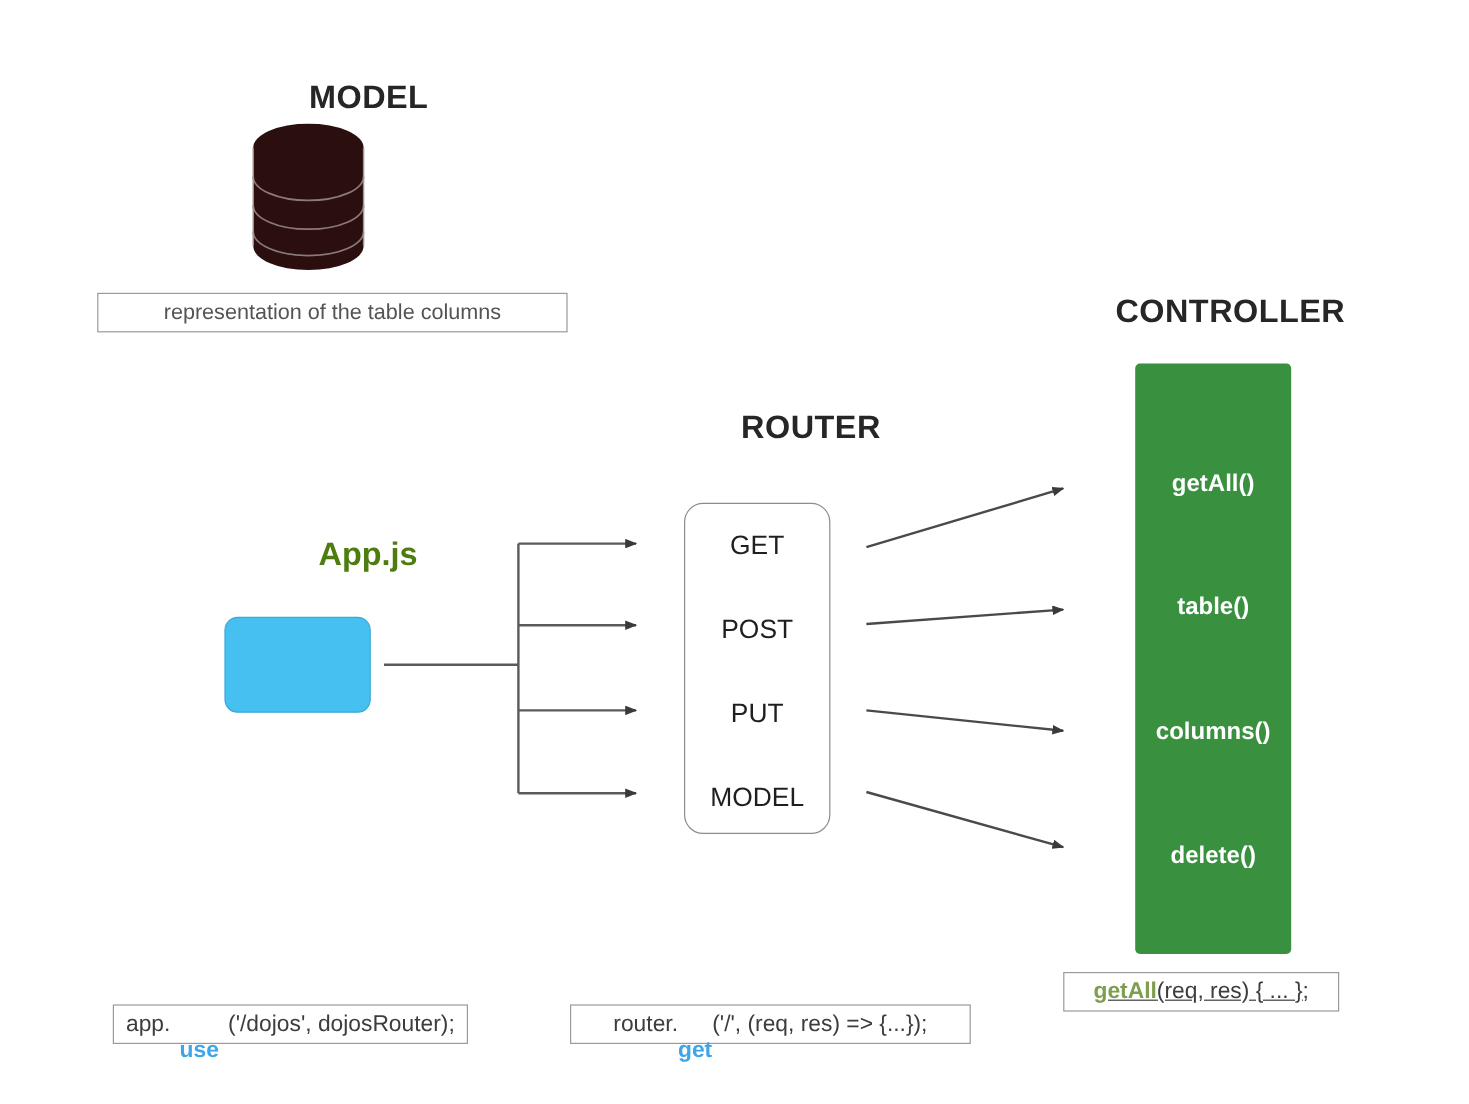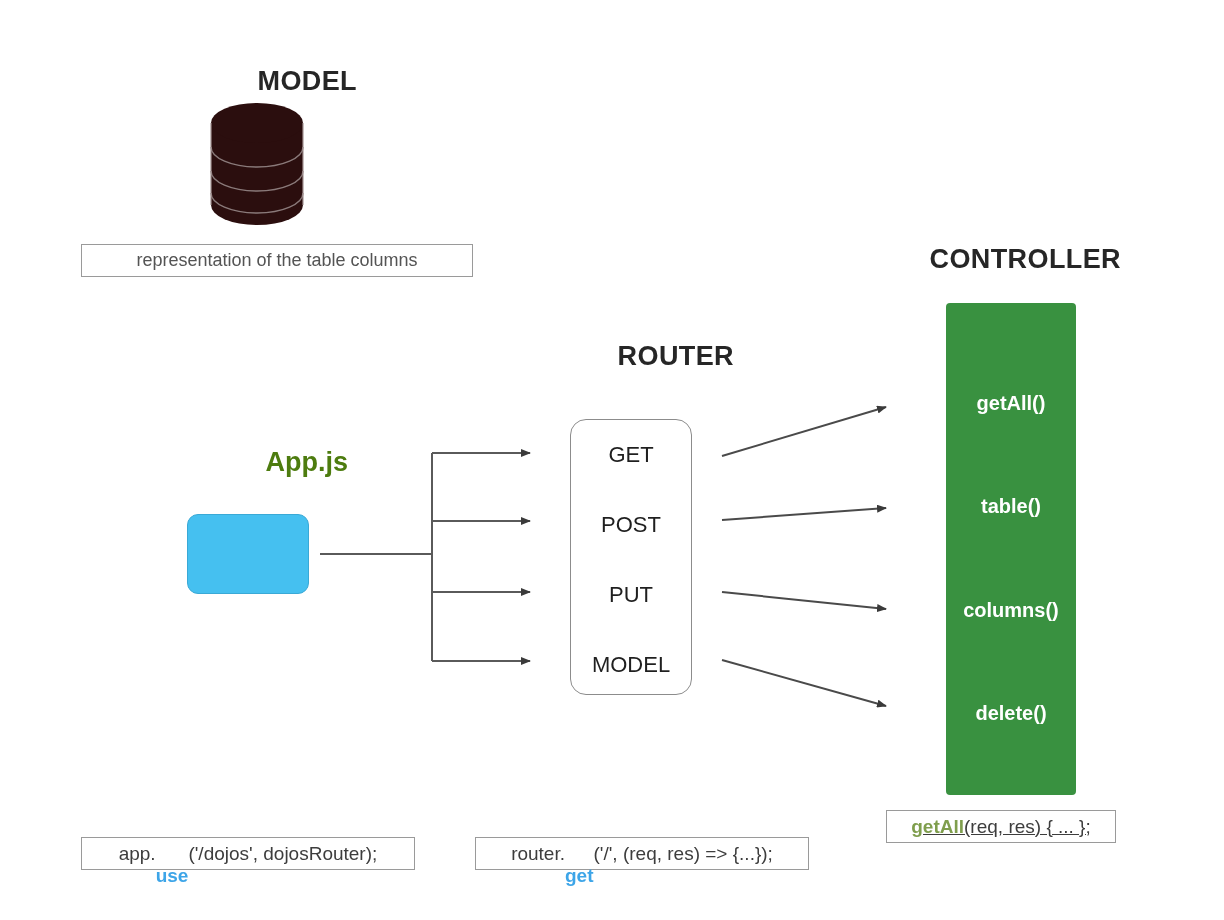--- a/index.html
+++ b/index.html
@@ -141,21 +141,21 @@
     background: #ffffff;
     display: flex;
     align-items: center;
     justify-content: center;
     font-size: 19px;
     font-family: "Liberation Sans", sans-serif;
     color: #3d3d3d;
     white-space: nowrap;
     padding: 0 10px;
   }
-  #code-app  { left: 81px;  top: 837px; width: 334px; height: 33px; }
+  #code-app  { left: 94px;  top: 837px; width: 296px; height: 33px; justify-content: space-between; }
   #code-router { left: 475px; top: 837px; width: 334px; height: 33px; }
   #code-ctrl { left: 886px; top: 810px; width: 230px; height: 33px; text-decoration: underline; }
 
   .kw-blue  { color: #3da5e8; font-weight: bold; margin-top: 44px; }
   .kw-olive { color: #7f9e4d; font-weight: bold; }
 
   
   #arrows {
     left: 0; top: 0;
     width: 1224px;

